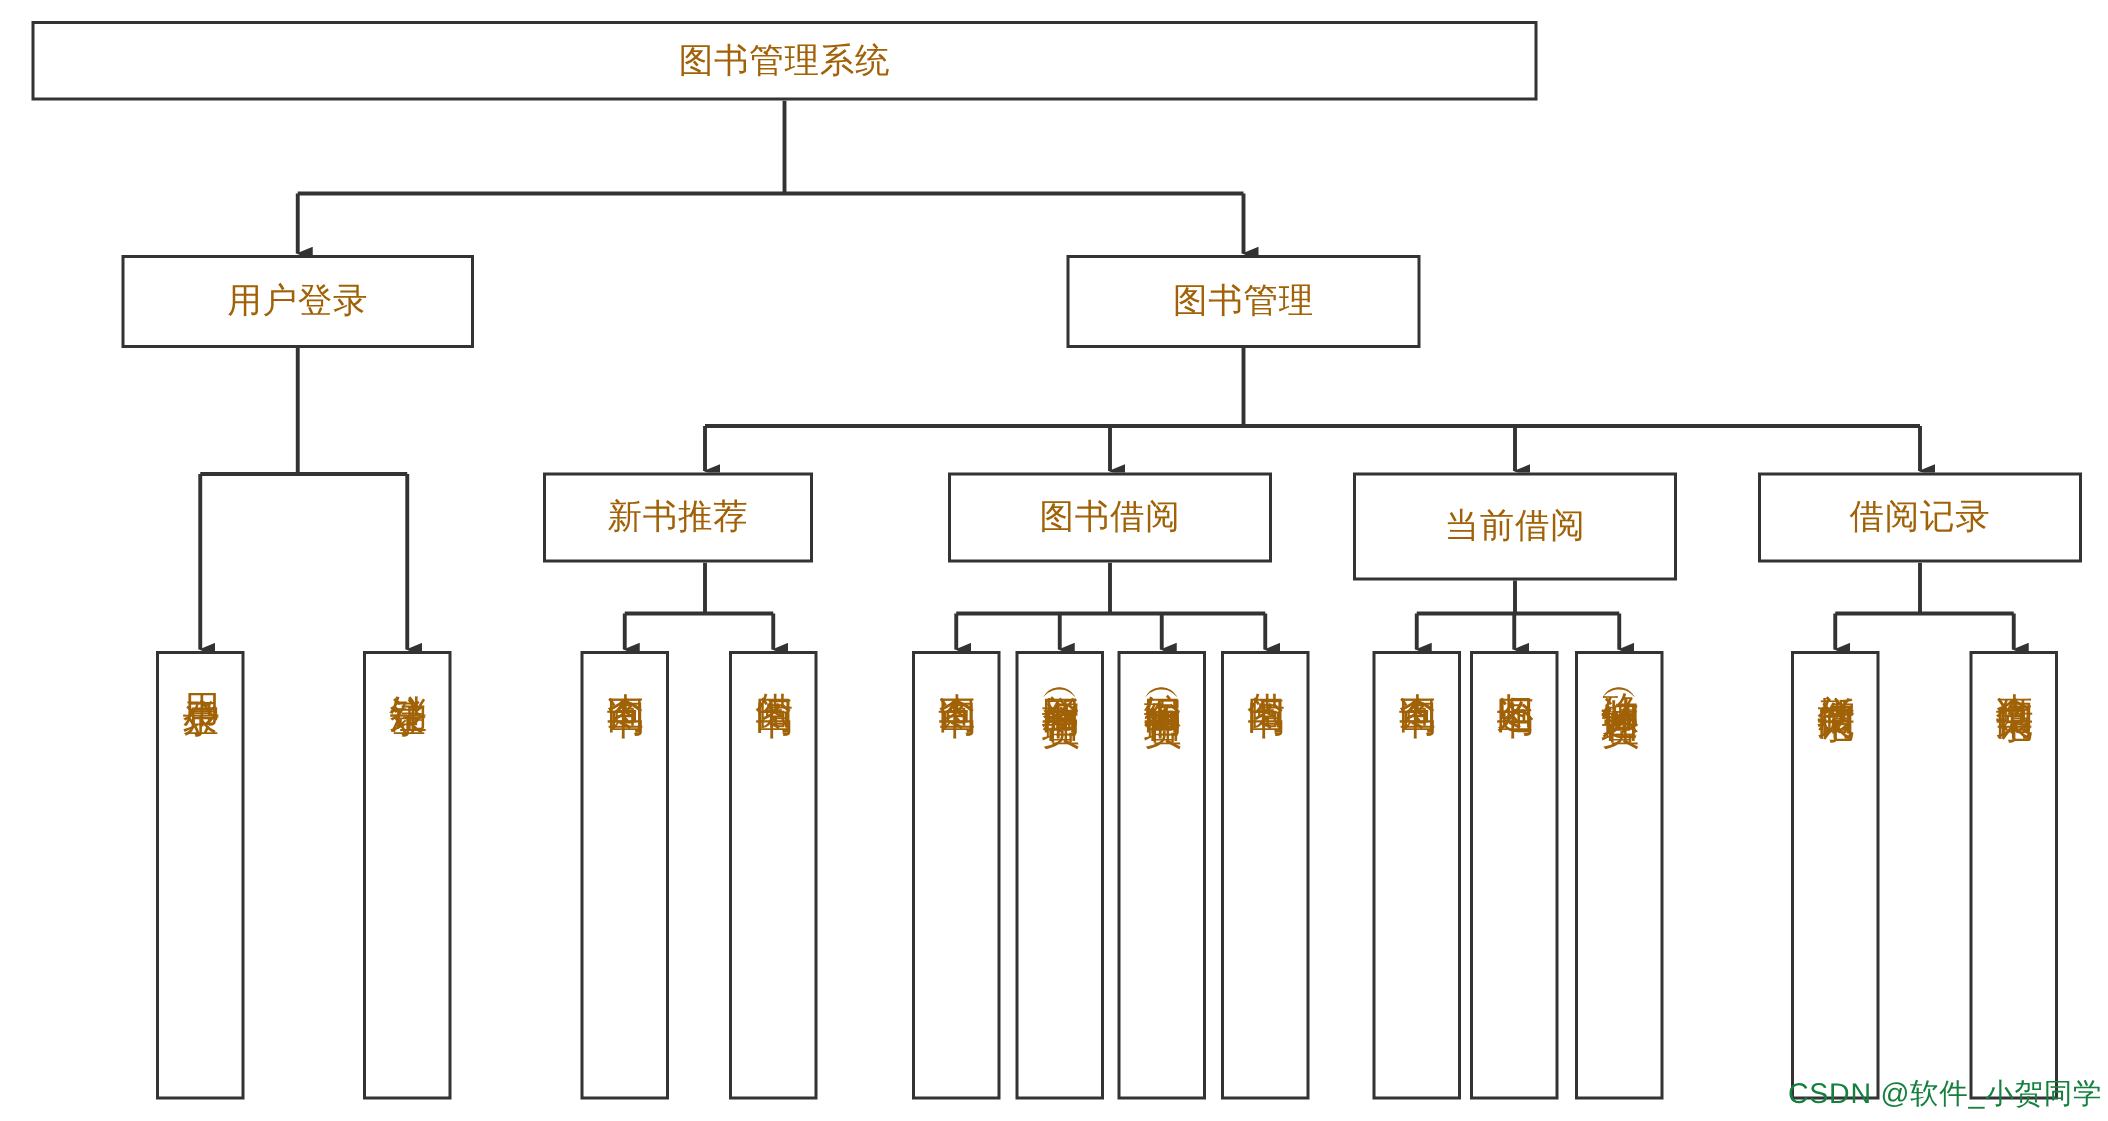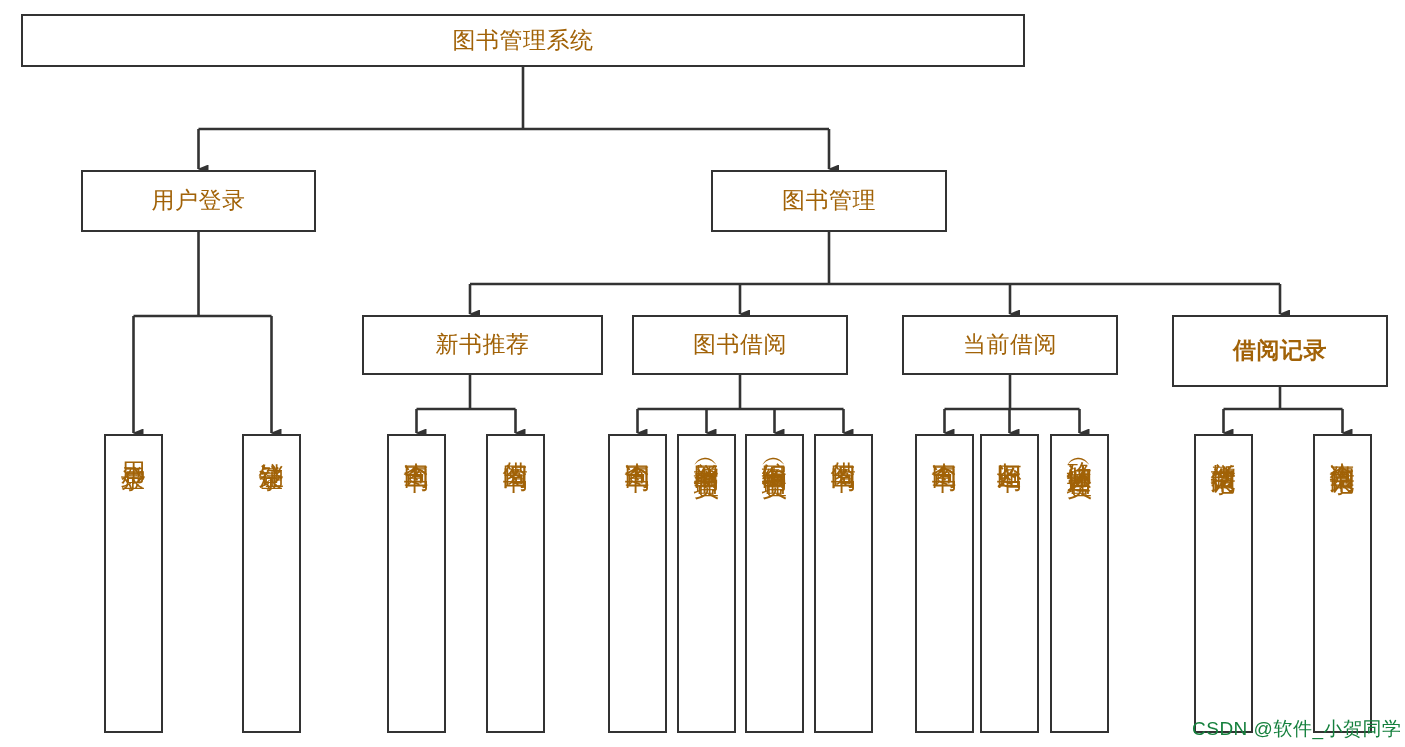--- a/index.html
+++ b/index.html
@@ -120,33 +120,33 @@
   </div>
 
   <div class="node horiz" style="left: 81px; top: 170px; width: 235px; height: 62px;">
     <span class="label">用户登录</span>
   </div>
 
   <div class="node horiz" style="left: 711px; top: 170px; width: 236px; height: 62px;">
     <span class="label">图书管理</span>
   </div>
 
-  <div class="node horiz" style="left: 362px; top: 315px; width: 241px; height: 60px;">
+  <div class="node horiz" style="left: 362px; top: 315px; width: 180px; height: 60px;">
     <span class="label">新书推荐</span>
   </div>
 
   <div class="node horiz" style="left: 632px; top: 315px; width: 216px; height: 60px;">
     <span class="label">图书借阅</span>
   </div>
 
-  <div class="node horiz" style="left: 902px; top: 315px; width: 216px; height: 60px;">
+  <div class="node horiz" style="left: 902px; top: 315px; width: 216px; height: 72px;">
     <span class="label">当前借阅</span>
   </div>
 
-  <div class="node horiz" style="left: 1172px; top: 315px; width: 216px; height: 72px; font-weight: bold;">
+  <div class="node horiz" style="left: 1172px; top: 315px; width: 216px; height: 60px;">
     <span class="label">借阅记录</span>
   </div>
 
   <div class="node vert" style="left: 104px; top: 434px; width: 59px; height: 299px;">
     <span class="label">用户登录</span>
   </div>
 
   <div class="node vert" style="left: 242px; top: 434px; width: 59px; height: 299px;">
     <span class="label">注销登录</span>
   </div>

